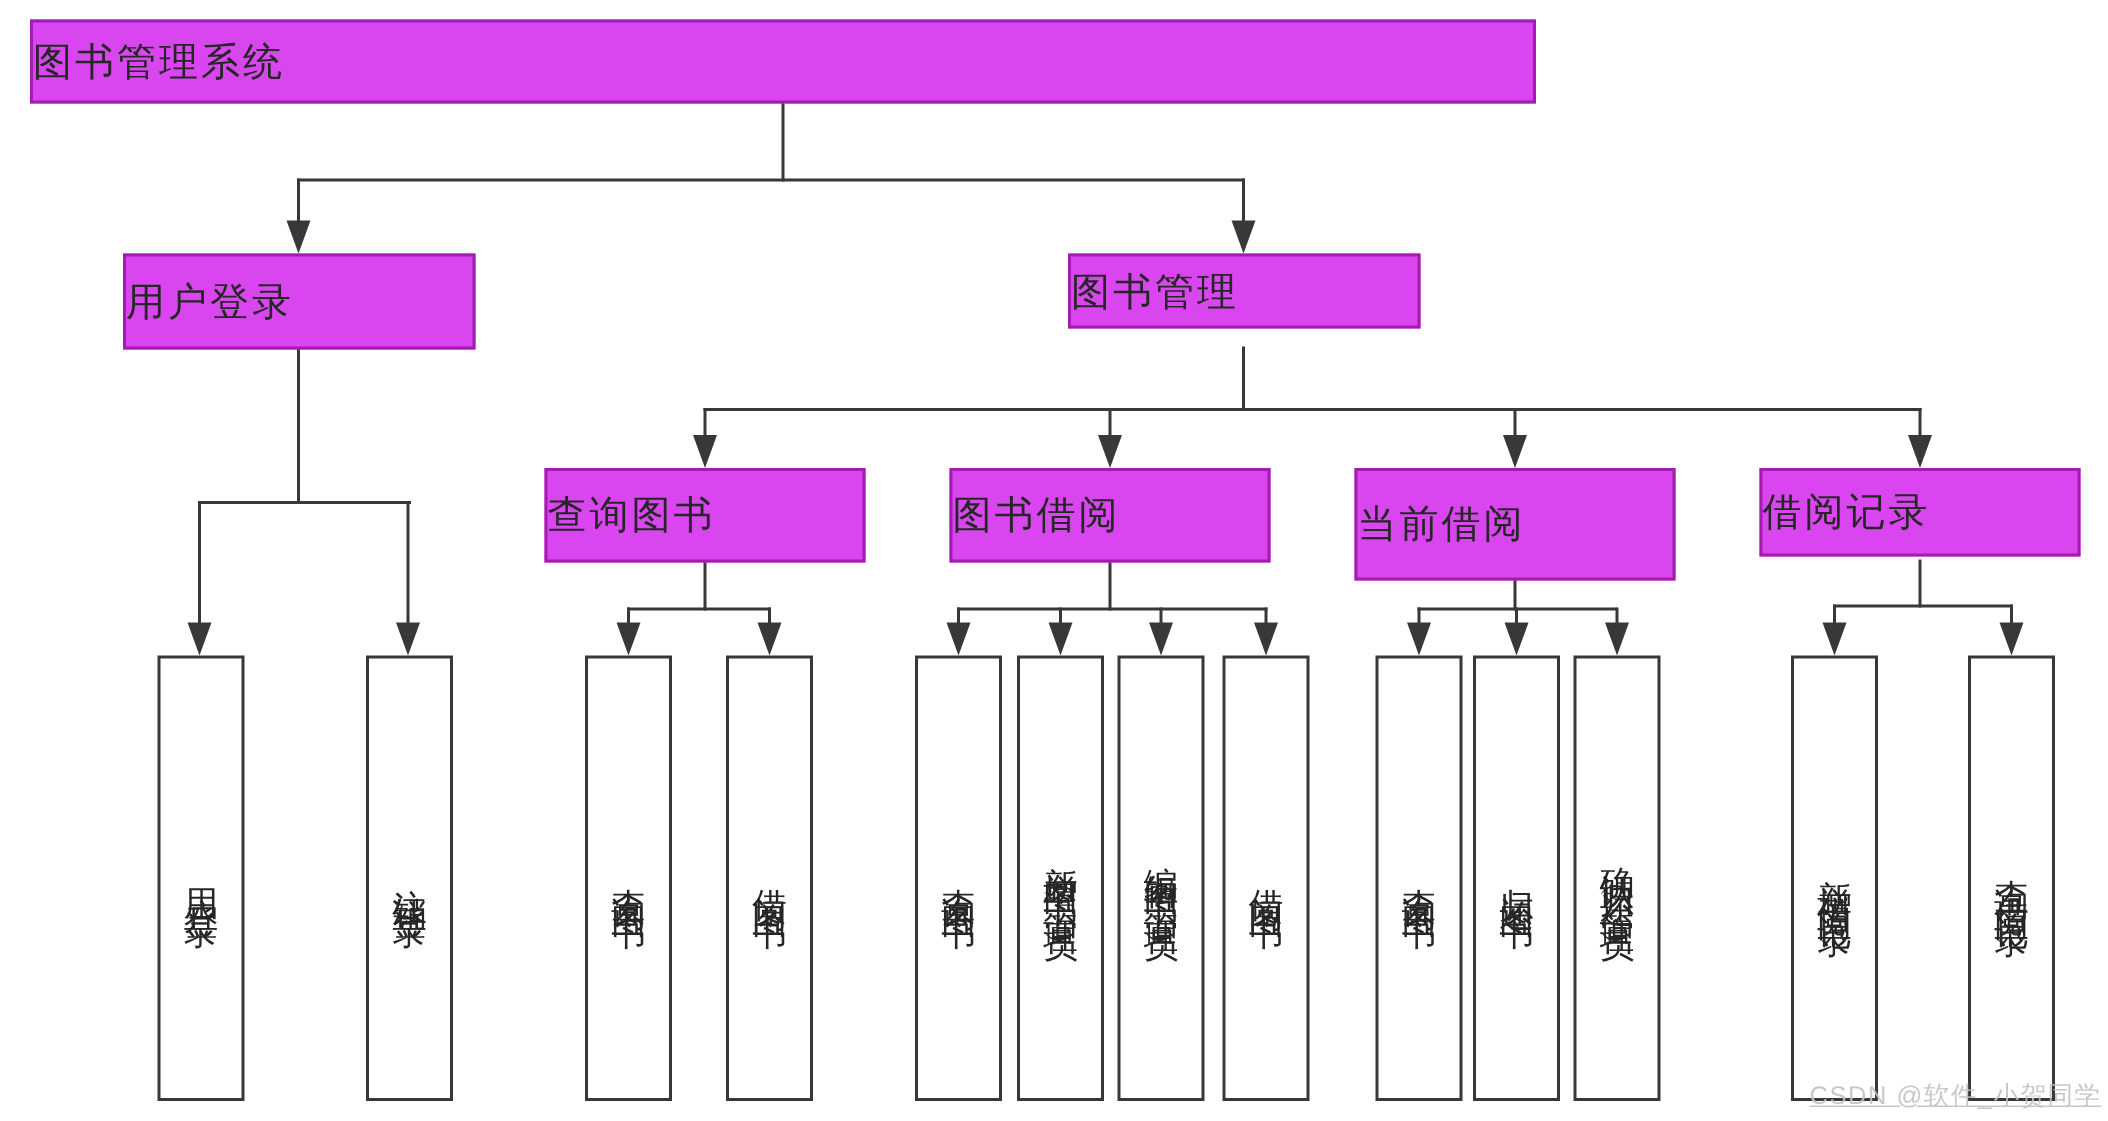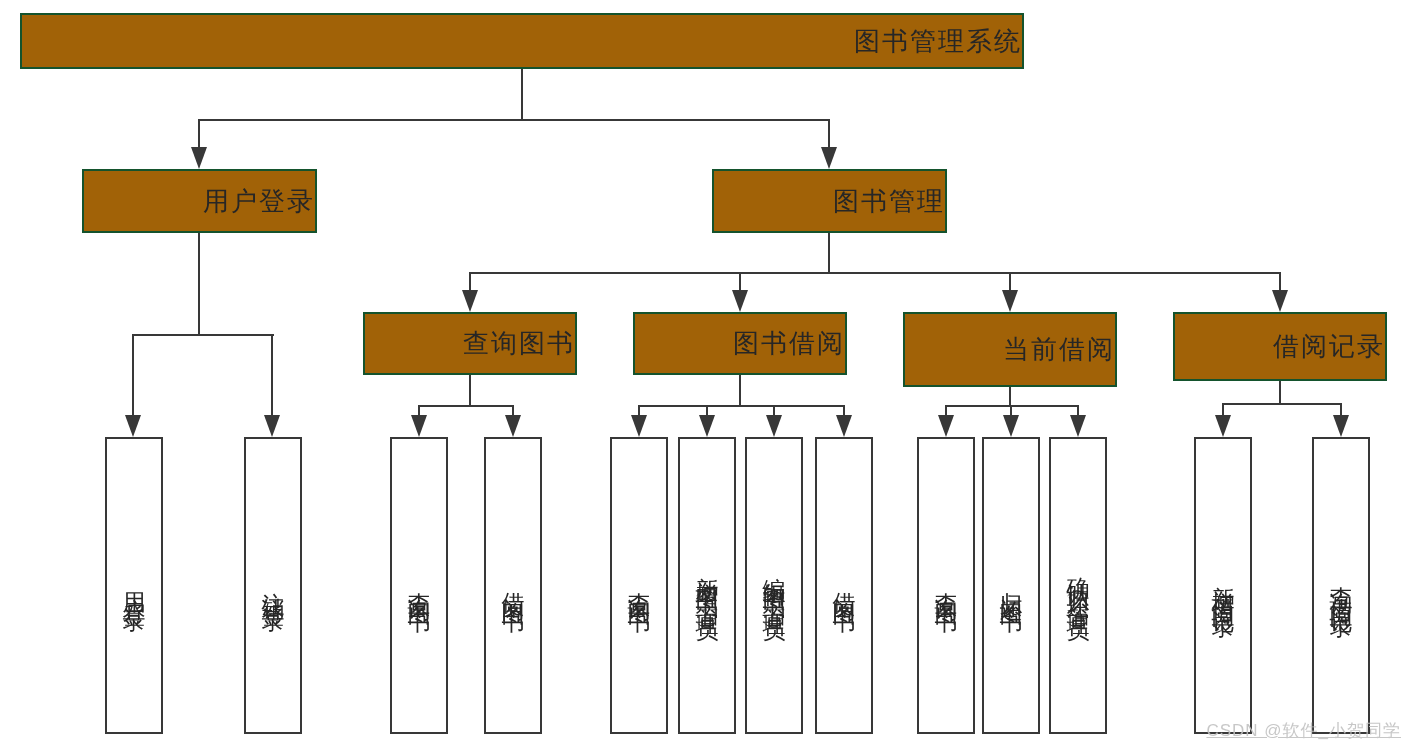--- a/index.html
+++ b/index.html
@@ -1,22 +1,22 @@
 <!DOCTYPE html>
 <html><head>
 <meta charset="utf-8">
 <style>
   html,body{margin:0;padding:0;background:#ffffff;}
   #canvas{
     position:relative;width:1405px;height:747px;background:#ffffff;overflow:hidden;
     font-family:"Liberation Sans","DejaVu Sans",sans-serif;
   }
   .box{
-    position:absolute;box-sizing:border-box;background:#a16207;
-    border:2px solid #14532d;display:flex;align-items:center;justify-content:flex-end;
+    position:absolute;box-sizing:border-box;background:#d946ef;
+    border:2px solid #a21caf;display:flex;align-items:center;justify-content:flex-start;
     z-index:2;
   }
   .hlabel{
     font-size:26px;color:#262626;letter-spacing:2px;white-space:nowrap;
   }
   .vbox{
     position:absolute;box-sizing:border-box;background:#ffffff;
     border:2px solid #383838;display:flex;align-items:center;justify-content:center;
     z-index:2;
   }
@@ -49,21 +49,21 @@
   <div class="vline" style="left:521px;top:67px;height:54px"></div>
   <div class="hline" style="left:198px;top:119px;width:632px"></div>
   <div class="vline" style="left:198px;top:119px;height:32px"></div>
   <div class="arrow" style="left:191px;top:147px"></div>
   <div class="vline" style="left:828px;top:119px;height:32px"></div>
   <div class="arrow" style="left:821px;top:147px"></div>
 
   <div class="box" style="left:82px;top:169px;width:235px;height:64px">
     <span class="hlabel">用户登录</span>
   </div>
-  <div class="box" style="left:712px;top:169px;width:235px;height:64px">
+  <div class="box" style="left:712px;top:169px;width:235px;height:50px">
     <span class="hlabel">图书管理</span>
   </div>
 
   <div class="vline" style="left:198px;top:231px;height:105px"></div>
   <div class="hline" style="left:132px;top:334px;width:142px"></div>
   <div class="vline" style="left:132px;top:334px;height:84px"></div>
   <div class="arrow" style="left:125px;top:415px"></div>
   <div class="vline" style="left:271px;top:334px;height:84px"></div>
   <div class="arrow" style="left:264px;top:415px"></div>
 
@@ -80,21 +80,21 @@
 
   <div class="box" style="left:363px;top:312px;width:214px;height:63px">
     <span class="hlabel">查询图书</span>
   </div>
   <div class="box" style="left:633px;top:312px;width:214px;height:63px">
     <span class="hlabel">图书借阅</span>
   </div>
   <div class="box" style="left:903px;top:312px;width:214px;height:75px">
     <span class="hlabel">当前借阅</span>
   </div>
-  <div class="box" style="left:1173px;top:312px;width:214px;height:69px">
+  <div class="box" style="left:1173px;top:312px;width:214px;height:59px">
     <span class="hlabel">借阅记录</span>
   </div>
 
   <div class="vline" style="left:469px;top:373px;height:34px"></div>
   <div class="hline" style="left:418px;top:405px;width:96px"></div>
   <div class="vline" style="left:418px;top:405px;height:13px"></div>
   <div class="arrow" style="left:411px;top:415px"></div>
   <div class="vline" style="left:512px;top:405px;height:13px"></div>
   <div class="arrow" style="left:505px;top:415px"></div>
 

